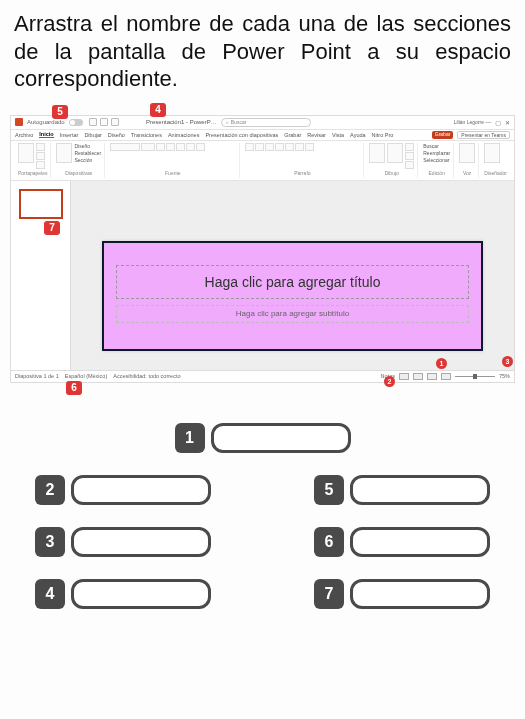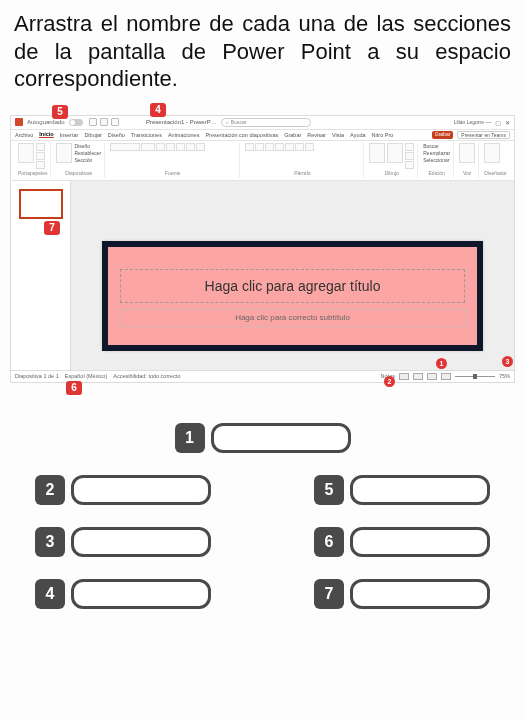--- a/index.html
+++ b/index.html
@@ -70,21 +70,21 @@
   .rgrp .lbl{font-size:5px;color:#888;text-align:center;height:8px;}
   .bigbtn{width:16px;height:20px;border:1px solid #ddd;background:#fafafa;}
   .minibtn{width:9px;height:8px;border:1px solid #ddd;background:#fafafa;}
   .txtbtn{font-size:5px;color:#555;white-space:nowrap;}
   .col{display:flex;flex-direction:column;gap:1px;}
   
   .pp-stage{position:absolute;top:65px;left:0;right:0;bottom:12px;display:flex;background:#eeeeee;}
   .thumbs{width:60px;background:#fff;border-right:1px solid #ddd;padding:8px 6px;}
   .thumb{width:44px;height:30px;border:2px solid #c43e1c;background:#fff;margin:0 auto;position:relative;}
   .slide-area{flex:1;position:relative;}
-  .slide{position:absolute;left:31px;right:31px;top:60px;height:110px;background:#fca5a5;border:6px solid #0f172a;box-shadow:0 0 3px rgba(0,0,0,.15);}
+  .slide{position:absolute;left:31px;right:31px;top:60px;height:110px;background:#f0abfc;border:2px solid #0f172a;box-shadow:0 0 3px rgba(0,0,0,.15);}
   .title-ph{position:absolute;left:12px;right:12px;top:22px;height:34px;border:1px dashed #999;display:flex;align-items:center;justify-content:center;font-size:14px;color:#333;}
   .sub-ph{position:absolute;left:12px;right:12px;top:62px;height:18px;border:1px dashed #bbb;display:flex;align-items:center;justify-content:center;font-size:8px;color:#666;}
   
   .bank-row-top{position:absolute;left:0;right:0;top:86px;display:flex;justify-content:space-around;padding:0 120px 0 150px;}
   .bank-row-top span{color:#c00;font-weight:bold;font-size:13px;}
   .bank-row-bot{position:absolute;left:0;right:0;top:236px;display:flex;justify-content:space-around;padding:0 30px 0 140px;}
   .bank-row-bot span{color:#c00;font-weight:bold;font-size:12px;}
   
   .pp-status{position:absolute;left:0;right:0;bottom:0;height:12px;background:#fff;border-top:1px solid #ddd;display:flex;align-items:center;font-size:5.5px;color:#666;padding:0 4px;gap:6px;}
   .pp-status .right{margin-left:auto;display:flex;gap:4px;align-items:center;}
@@ -256,21 +256,21 @@
       </div>
     </div>
 
     <div class="pp-stage">
       <div class="thumbs">
         <div class="thumb"></div>
       </div>
       <div class="slide-area">
         <div class="slide">
           <div class="title-ph">Haga clic para agregar título</div>
-          <div class="sub-ph">Haga clic para correcto subtítulo</div>
+          <div class="sub-ph">Haga clic para agregar subtítulo</div>
         </div>
       </div>
     </div>
 
     <div class="pp-status">
       <span>Diapositiva 1 de 1</span>
       <span>Español (México)</span>
       <span>Accesibilidad: todo correcto</span>
       <div class="right">
         <span>Notas</span>

